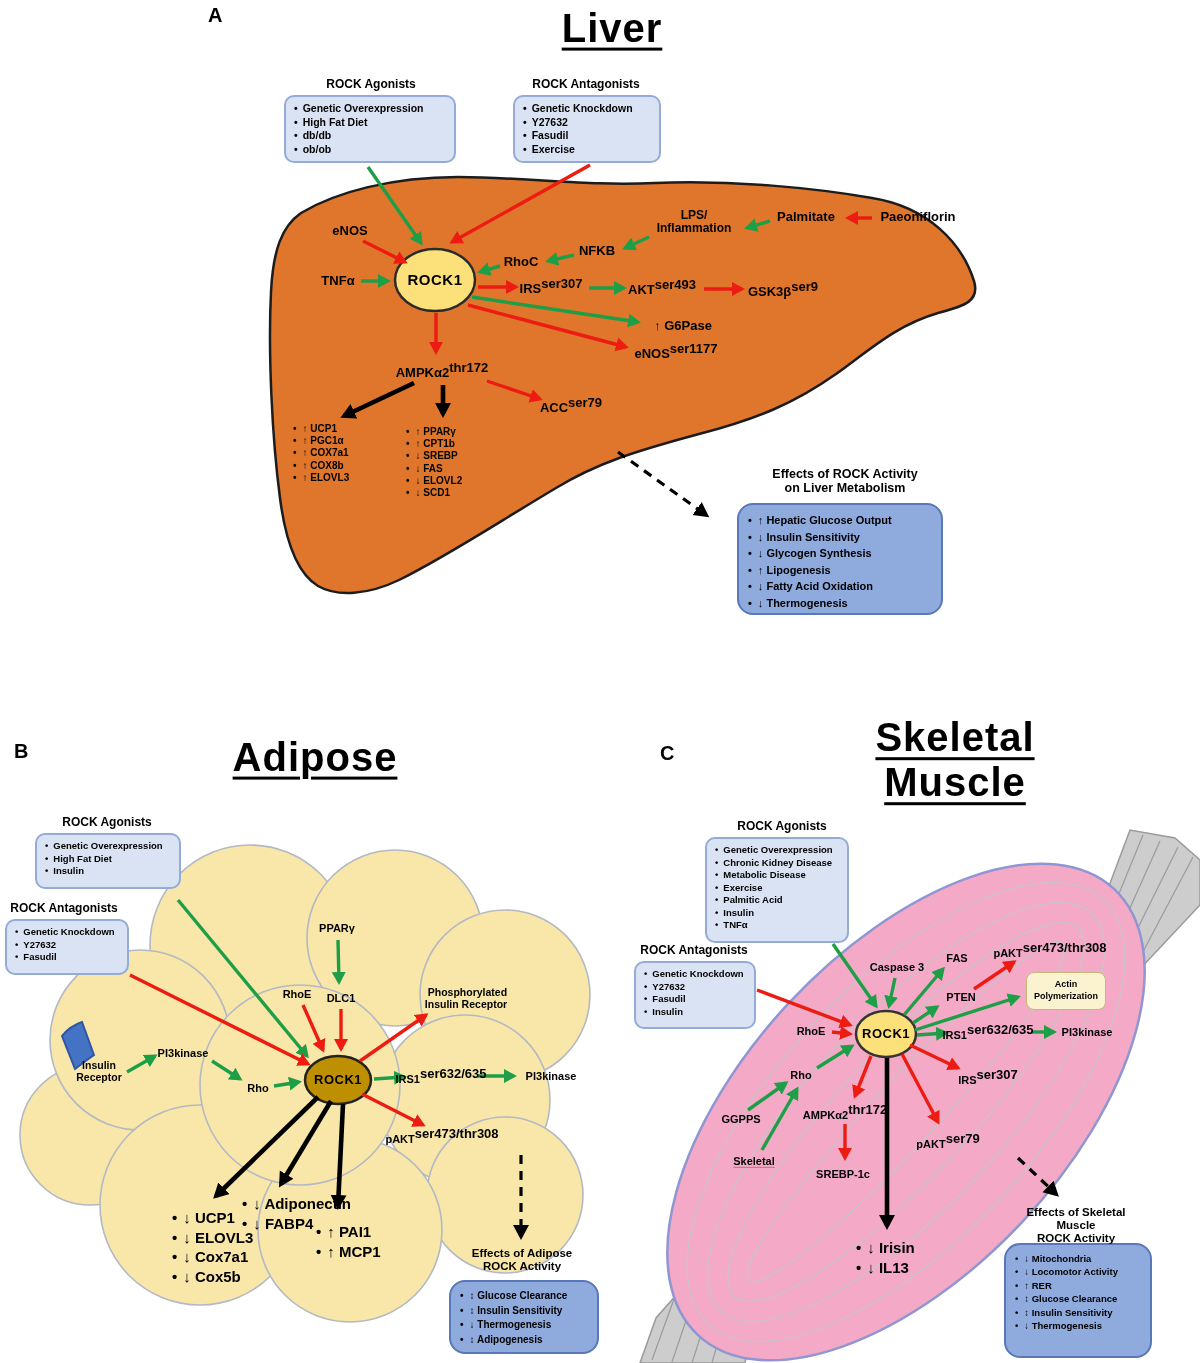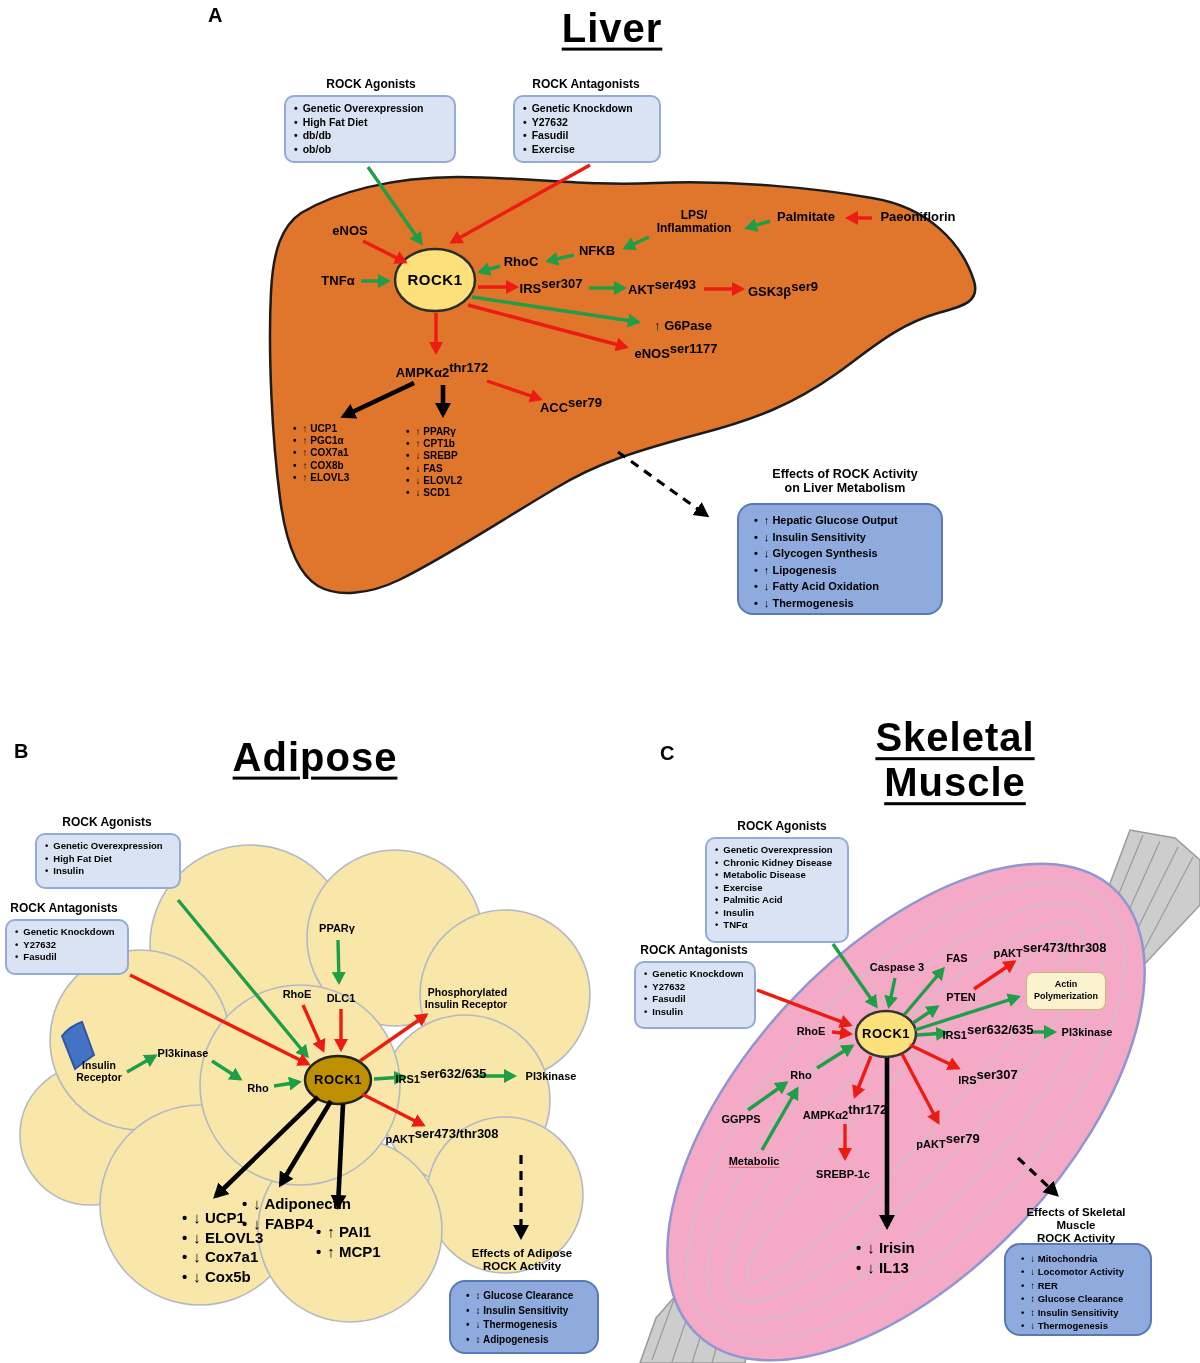--- a/index.html
+++ b/index.html
@@ -18,21 +18,21 @@
           text-decoration-thickness:3px;text-underline-offset:6px;letter-spacing:1px;}
   .pletter{position:absolute;font-size:20px;font-weight:700;z-index:3;}
   .btitle{font-size:12px;}
   .pillbox{position:absolute;background:#DAE3F3;border:2px solid #93ABD6;border-radius:10px;
            padding:5px 8px 4px 4px;z-index:2;box-sizing:border-box;}
   .pillbox .li{display:flex;font-weight:700;line-height:1.3;}
   .pillbox .li::before{content:"•";margin:0 5px 0 4px;}
   .it10 .li{font-size:10.5px;}
   .it9 .li{font-size:9.5px;line-height:1.32;}
   .fxbox{position:absolute;background:#8FAADC;border:2.5px solid #5878B8;border-radius:16px;
-         padding:7px 12px;z-index:2;box-sizing:border-box;}
+         padding:7px 6px;z-index:2;box-sizing:border-box;}
   .fxbox .li{display:flex;font-weight:700;line-height:1.5;}
   .fxbox .li::before{content:"•";margin:0 6px 0 3px;}
   .fx11 .li{font-size:11px;}
   .fx10 .li{font-size:10px;line-height:1.45;}
   .fx9 .li{font-size:9.5px;line-height:1.42;}
   .fxhead{font-size:12.5px;}
   .fxhead-s{font-size:11.5px;}
   .freelist{position:absolute;z-index:3;}
   .freelist .li{display:flex;font-weight:700;color:#000;}
   .freelist .li::before{content:"•";margin:0 6px 0 0;}
@@ -318,21 +318,21 @@
 Receptor</div>
   <div class="lbl sz11" style="left:183px;top:1053px;">PI3kinase</div>
   <div class="lbl sz11" style="left:258px;top:1088px;">Rho</div>
   <div class="lbl rock" style="left:338px;top:1080px;color:#000;font-size:13px;">ROCK1</div>
   <div class="lbl sz10" style="left:466px;top:999px;text-align:right;">Phosphorylated
 Insulin Receptor</div>
   <div class="lbl sz11" style="left:441px;top:1076px;"><span>IRS1</span><span class="sup">ser632/635</span></div>
   <div class="lbl sz11" style="left:551px;top:1076px;">PI3kinase</div>
   <div class="lbl sz11" style="left:442px;top:1136px;"><span>pAKT</span><span class="sup">ser473/thr308</span></div>
 
-  <div class="freelist fl9" style="left:182px;top:1208px;">
+  <div class="freelist fl9" style="left:172px;top:1208px;">
     <div class="li">
         <span>↓ UCP1</span>
       </div>
     <div class="li">
         <span>↓ ELOVL3</span>
       </div>
     <div class="li">
         <span>↓ Cox7a1</span>
       </div>
     <div class="li">
@@ -422,37 +422,37 @@
   <div class="lbl sz11" style="left:961px;top:997px;">PTEN</div>
   <div class="actinbox" style="left:1026px;top:972px;width:80px;height:38px;">Actin
 Polymerization</div>
   <div class="lbl rock" style="left:886px;top:1034px;font-size:13px;">ROCK1</div>
   <div class="lbl sz11" style="left:988px;top:1032px;"><span>IRS1</span><span class="sup">ser632/635</span></div>
   <div class="lbl sz11" style="left:1087px;top:1032px;">PI3kinase</div>
   <div class="lbl sz11" style="left:988px;top:1077px;"><span>IRS</span><span class="sup">ser307</span></div>
   <div class="lbl sz11" style="left:811px;top:1031px;">RhoE</div>
   <div class="lbl sz11" style="left:801px;top:1075px;">Rho</div>
   <div class="lbl sz11" style="left:741px;top:1119px;">GGPPS</div>
-  <div class="lbl sz11 uline-red" style="left:754px;top:1161px;">Metabolic</div>
+  <div class="lbl sz11 uline-red" style="left:754px;top:1161px;">Skeletal</div>
   <div class="lbl sz11" style="left:845px;top:1112px;"><span>AMPKα2</span><span class="sup">thr172</span></div>
   <div class="lbl sz11" style="left:843px;top:1174px;">SREBP-1c</div>
   <div class="lbl sz11" style="left:948px;top:1141px;"><span>pAKT</span><span class="sup">ser79</span></div>
 
   <div class="freelist fl9" style="left:856px;top:1238px;">
     <div class="li">
         <span>↓ Irisin</span>
       </div>
     <div class="li">
         <span>↓ IL13</span>
       </div>
   </div>
 
   <div class="lbl fxhead-s" style="left:1076px;top:1225px;">Effects of Skeletal Muscle
 ROCK Activity</div>
-  <div class="fxbox fx9" style="left:1004px;top:1243px;width:148px;height:93px;">
+  <div class="fxbox fx9" style="left:1004px;top:1243px;width:148px;height:115px;">
     <div class="li">
         <span>↓ Mitochondria</span>
       </div>
     <div class="li">
         <span>↓ Locomotor Activity</span>
       </div>
     <div class="li">
         <span>↑ RER</span>
       </div>
     <div class="li">

